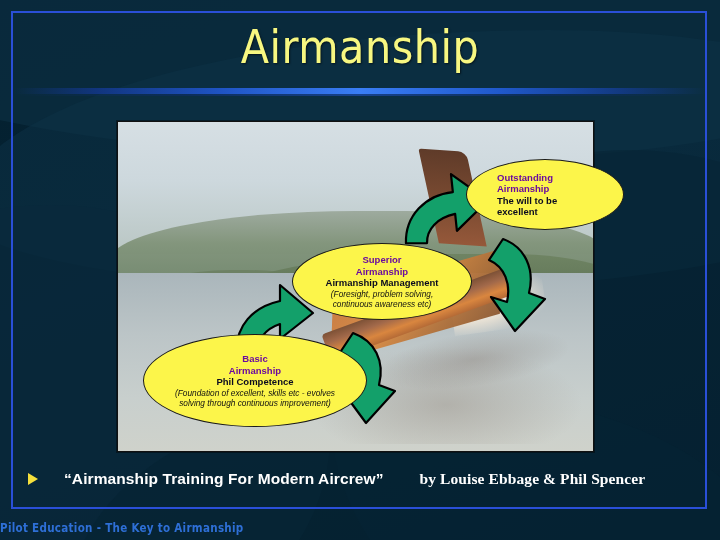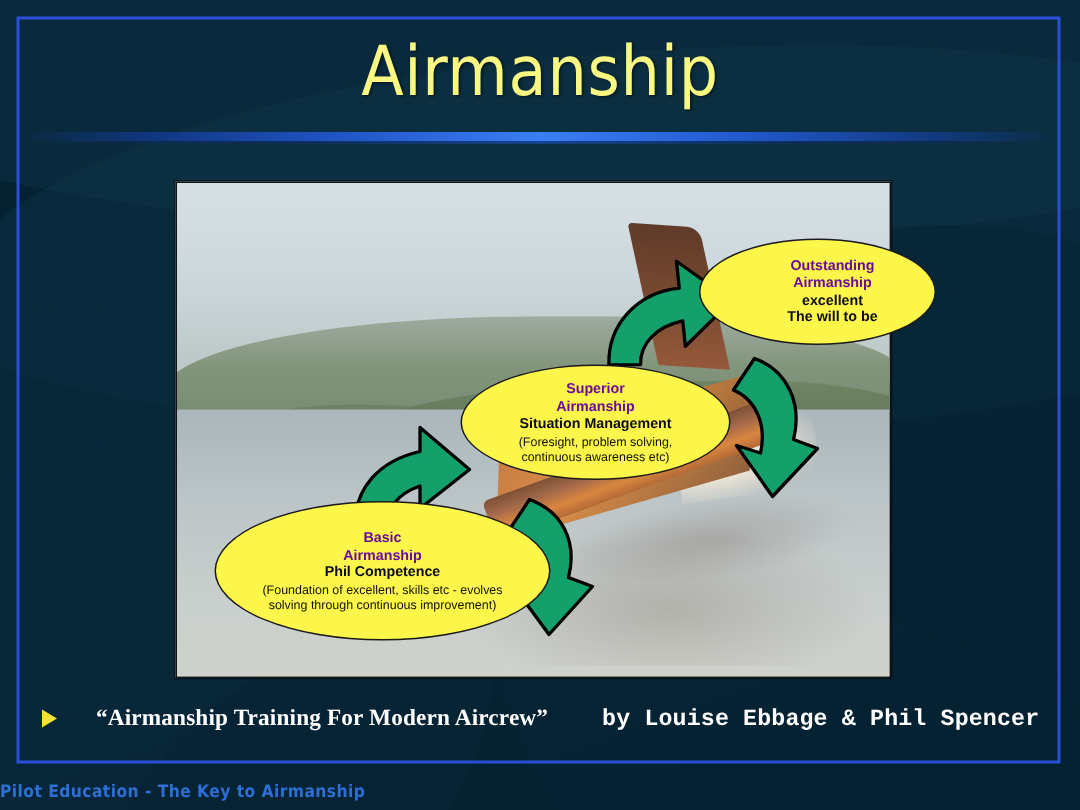--- a/index.html
+++ b/index.html
@@ -303,21 +303,21 @@
   }
   .b-outstanding {
     left: 466px;
     top: 159px;
     width: 158px;
     height: 71px;
     padding: 4px 10px;
     align-items: flex-start;
   }
   .b-superior {
-    left: 307px;
+    left: 292px;
     top: 243px;
     width: 180px;
     height: 77px;
     padding: 3px 6px;
   }
   .b-basic {
     left: 143px;
     top: 334px;
     width: 224px;
     height: 93px;
@@ -336,24 +336,25 @@
     font-size: 9.5px;
     line-height: 11.5px;
     white-space: nowrap;
   }
   .lbl-black {
     color: #111;
     font-weight: normal;
     font-size: 8.3px;
     line-height: 10px;
     white-space: nowrap;
+    font-style: italic;
   }
   .b-outstanding .lbl-purple,
   .b-outstanding .lbl-black-bold {
-    text-align: center;
+    text-align: left;
     width: 100%;
     padding-left: 20px;
     box-sizing: border-box;
   }
 
   
   .caption {
     position: absolute;
     left: 28px;
     top: 466px;
@@ -365,29 +366,29 @@
   .bullet-tri {
     width: 0;
     height: 0;
     border-left: 10px solid #f5e03c;
     border-top: 6.5px solid transparent;
     border-bottom: 6.5px solid transparent;
     margin-right: 26px;
     flex: 0 0 auto;
   }
   .caption-main {
-    font-family: Liberation Serif, serif;
+    font-family: Liberation Sans, sans-serif;
     color: #ffffff;
     font-size: 15.5px;
     font-weight: 600;
     white-space: nowrap;
     letter-spacing: .1px;
   }
   .caption-by {
-    font-family: Liberation Mono, monospace;
+    font-family: Liberation Serif, serif;
     color: #ffffff;
     font-size: 15.5px;
     font-weight: 600;
     white-space: nowrap;
     margin-left: 36px;
     letter-spacing: .1px;
   }
 
   
   .footer {
@@ -458,28 +459,28 @@
                C394 163 388 146 372 139 Z"></path>
 
       <path d="M236 212 C258 220 268 240 262 264 L278 270 L249 302 L224 268 L240 273
                C244 256 238 239 222 233 Z"></path>
     </g>
   </svg>
 
   <div class="bubble b-outstanding">
     <div class="lbl-purple">Outstanding</div>
     <div class="lbl-purple">Airmanship</div>
+    <div class="lbl-black-bold">The will to be</div>
     <div class="lbl-black-bold">excellent</div>
-    <div class="lbl-black-bold">The will to be</div>
   </div>
 
   <div class="bubble b-superior">
     <div class="lbl-purple">Superior</div>
     <div class="lbl-purple">Airmanship</div>
-    <div class="lbl-black-bold">Situation Management</div>
+    <div class="lbl-black-bold">Airmanship Management</div>
     <div class="lbl-black">(Foresight, problem solving,</div>
     <div class="lbl-black">continuous awareness etc)</div>
   </div>
 
   <div class="bubble b-basic">
     <div class="lbl-purple">Basic</div>
     <div class="lbl-purple">Airmanship</div>
     <div class="lbl-black-bold">Phil Competence</div>
     <div class="lbl-black">(Foundation of excellent, skills etc - evolves</div>
     <div class="lbl-black">solving through continuous improvement)</div>

